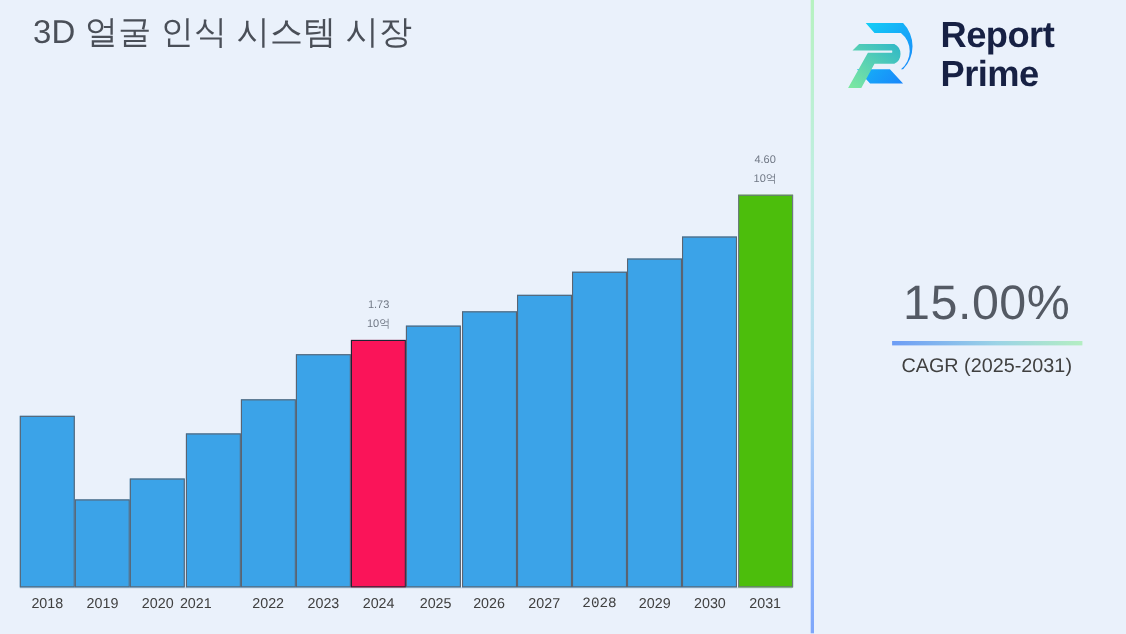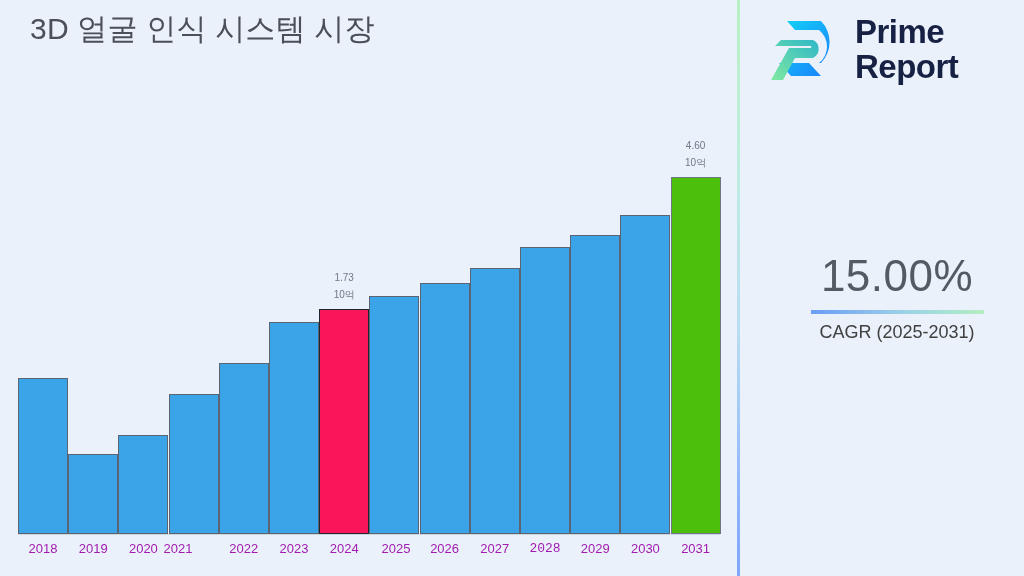--- a/index.html
+++ b/index.html
@@ -39,21 +39,21 @@
   .bar-value{
     position:absolute;
     width:90px;text-align:center;
     font-size:10px;line-height:17px;color:#707885;
     white-space:pre-line;
   }
 
   .xaxis{position:absolute;left:0;top:541px;width:738px;height:30px;}
   .xtick{
     position:absolute;width:60px;text-align:center;
-    font-size:13px;color:#a21caf;top:0;
+    font-size:13px;color:#404040;top:0;
   }
 
   
   .divider{
     position:absolute;left:737px;top:0;width:3px;height:576px;
     background:linear-gradient(to bottom,#b6f2c0 0%,#bfeee0 28%,#b7ddf2 58%,#8fb6fb 85%,#7ea6fa 100%);
   }
 
   
   .side-panel{position:absolute;left:741px;top:0;width:283px;height:576px;}
@@ -144,22 +144,22 @@
             <linearGradient id="gGreen" x1="0" y1="1" x2="1" y2="0">
               <stop offset="0%" stop-color="#7fe9a0"></stop>
                 <stop offset="100%" stop-color="#2fb7c8"></stop>
             </linearGradient>
           </defs>
           <path d="M18 3 L52 3 A30 30 0 0 1 52 45 L40 45 L52 58 L22 58 L10 45 L50 45 A21 21 0 0 0 50 12 L26 12 Z" fill="url(#gBlue)"></path>
           <path d="M12 22 L44 22 A10 10 0 0 1 44 40 L26 40 L14 62 L2 62 L20 30 L42 30 A3 3 0 0 0 42 28 L6 28 Z" fill="url(#gGreen)"></path>
         </svg>
       </div>
       <div class="logo-text">
+        <div>Report</div>
         <div>Prime</div>
-        <div>Report</div>
       </div>
     </div>
 
     <div class="cagr-block">
       <div class="cagr-value">15.00%</div>
       <div class="cagr-rule"></div>
       <div class="cagr-label">CAGR (2025-2031)</div>
     </div>
 
   </div>

